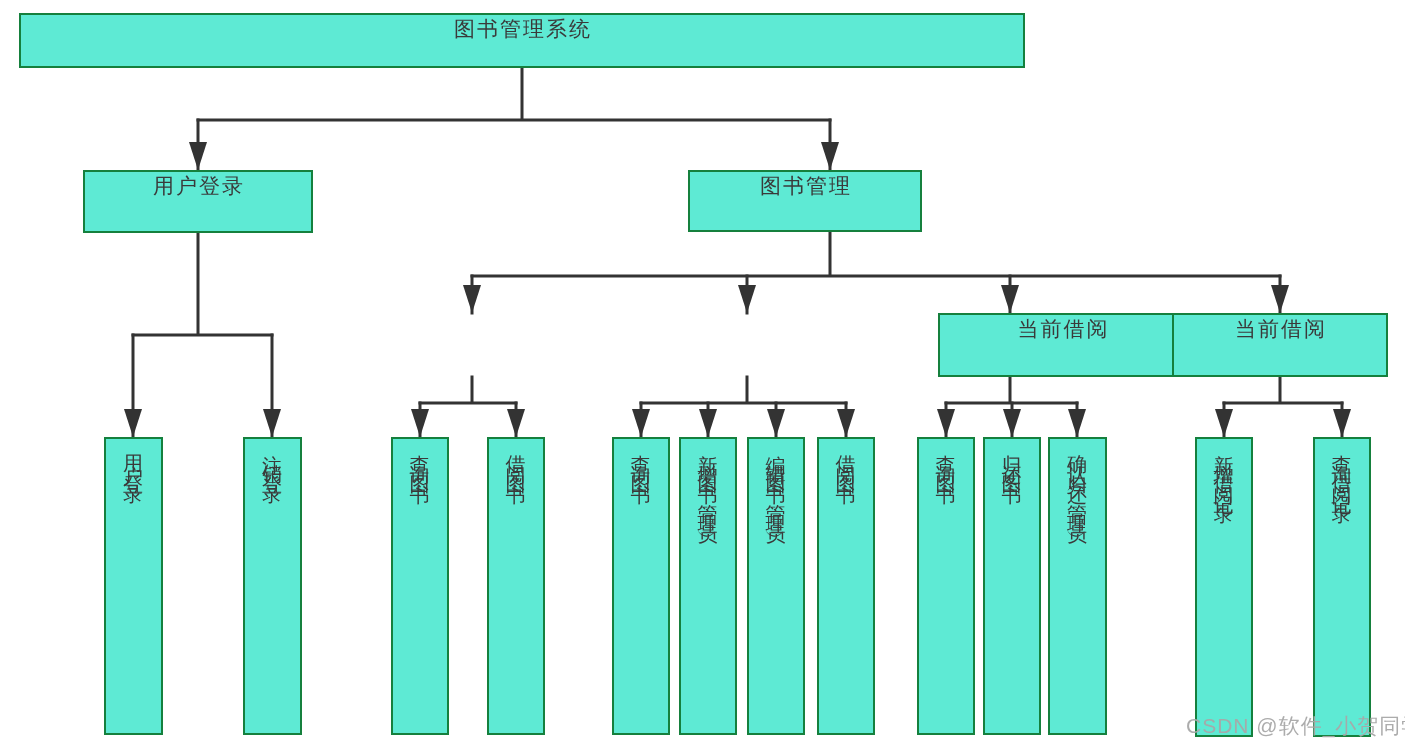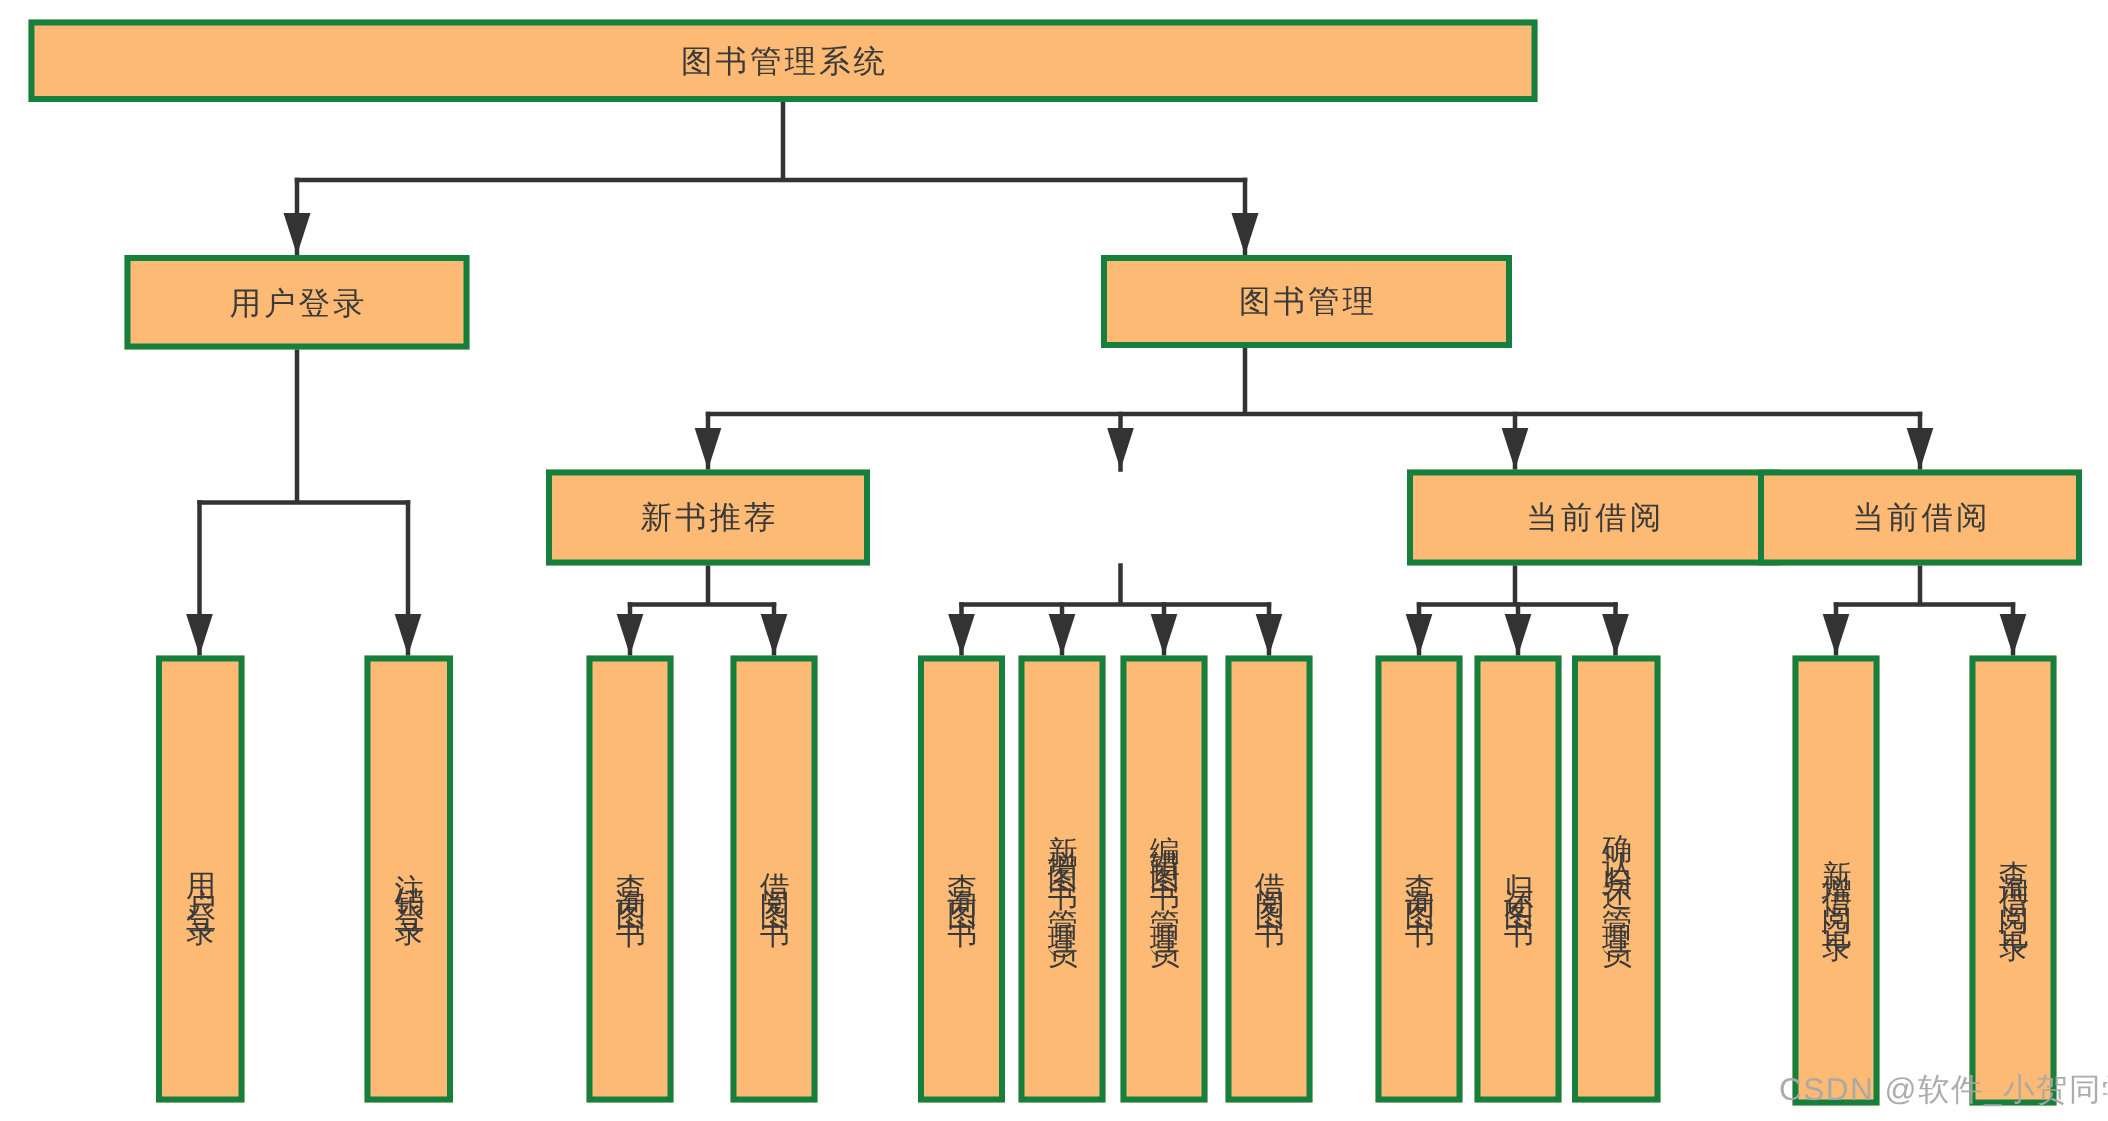--- a/index.html
+++ b/index.html
@@ -1,22 +1,22 @@
 <!DOCTYPE html>
 <html><head>
 <meta charset="utf-8">
 <style>
   html,body{margin:0;padding:0;background:#ffffff;}
   body{font-family:"Liberation Sans","DejaVu Sans",sans-serif;}
   .stage{position:relative;width:1405px;height:747px;background:#ffffff;overflow:hidden;}
   .stage svg{position:absolute;left:0;top:0;}
   .node{
     position:absolute;box-sizing:border-box;
-    border:4px solid #15803d;background:#fdba74;color:#3a3a3a;
-    display:flex;align-items:center;justify-content:center;
+    border:2px solid #15803d;background:#5eead4;color:#3a3a3a;
+    display:flex;justify-content:center;
   }
   .node.h .lbl{font-size:21px;letter-spacing:2px;text-indent:2px;white-space:nowrap;}
   .node.v .lbl{
     writing-mode:vertical-rl;
     font-size:20px;line-height:1.1;letter-spacing:10px;white-space:nowrap;
   }
   .watermark{
     position:absolute;left:1186px;top:712px;z-index:10;
     font-size:21px;color:rgba(168,168,168,0.95);letter-spacing:1px;white-space:nowrap;
   }
@@ -69,27 +69,24 @@
     </g>
   </svg>
 
   <div class="node h" style="left:19px;top:13px;width:1006px;height:55px">
     <span class="lbl">图书管理系统</span>
   </div>
 
   <div class="node h" style="left:83px;top:170px;width:230px;height:63px">
     <span class="lbl">用户登录</span>
   </div>
-  <div class="node h" style="left:734px;top:170px;width:274px;height:62px">
+  <div class="node h" style="left:688px;top:170px;width:234px;height:62px">
     <span class="lbl">图书管理</span>
   </div>
 
-  <div class="node h" style="left:364px;top:313px;width:216px;height:64px">
-    <span class="lbl">新书推荐</span>
-  </div>
   <div class="node h" style="left:938px;top:313px;width:249px;height:64px">
     <span class="lbl">当前借阅</span>
   </div>
   <div class="node h" style="left:1172px;top:313px;width:216px;height:64px">
     <span class="lbl">当前借阅</span>
   </div>
 
   <div class="node v" style="left:104px;top:437px;width:59px;height:298px">
     <span class="lbl">用户登录</span>
   </div>

